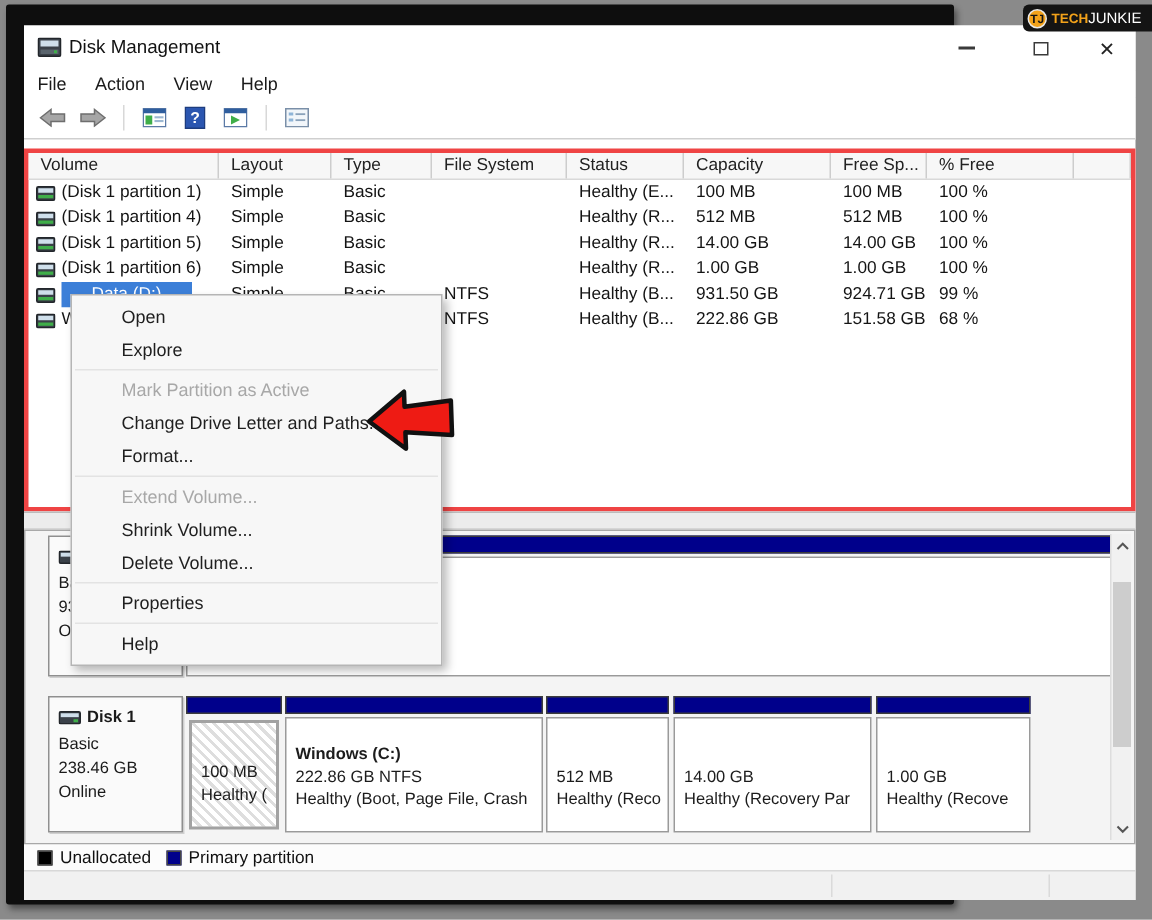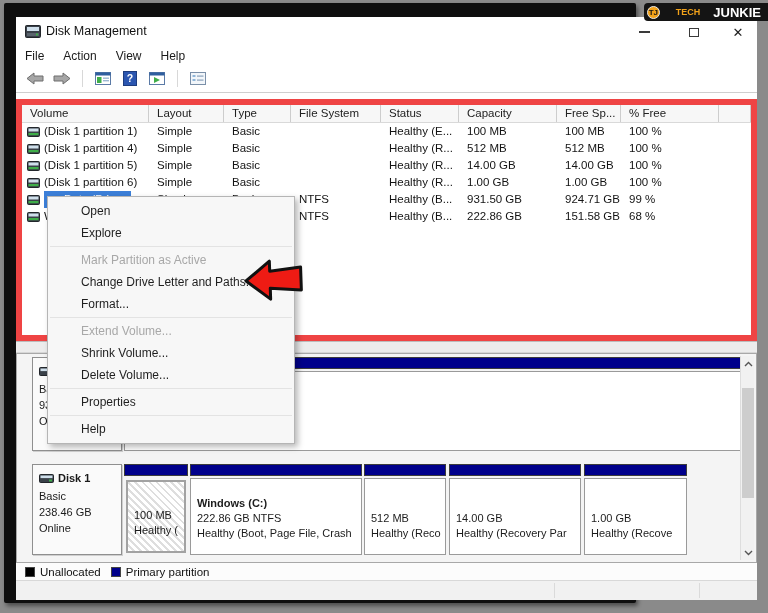--- a/index.html
+++ b/index.html
@@ -22,21 +22,21 @@
   .min-glyph { width:11px; height:2px; background:#3a3a3a; }
   .max-glyph { width:10px; height:9px; border:1.5px solid #3a3a3a; background:#fff; }
 
   
   .menubar { position:absolute; left:0; top:30px; width:100%; height:18px; display:flex; align-items:center; padding-left:9px; gap:19px; font-size:12px; color:#1a1a1a; background:#fff; }
   .toolbar { position:absolute; left:0; top:48px; width:100%; height:28px; display:flex; align-items:center; padding-left:9px; gap:7px; background:#fff; border-bottom:1px solid #cfcfcf; }
   .tsep { width:1px; height:17px; background:#d8d8d8; margin:0 3px; }
   .tbtn { width:20px; height:18px; display:flex; align-items:center; justify-content:center; }
 
   
-  .listpane { position:absolute; left:0; top:82px; width:741px; height:242px; background:#fff; border:6px solid #ef4444; overflow:hidden; }
+  .listpane { position:absolute; left:0; top:82px; width:741px; height:242px; background:#fff; border:3px solid #ef4444; overflow:hidden; }
   .thead, .trow { display:grid; grid-template-columns:127px 75px 67px 90px 78px 98px 64px 98px 1fr; }
   .thead { height:18px; line-height:17px; background:#f7f7f7; border-bottom:1px solid #d9d9d9; font-size:11.5px; color:#222; }
   .thead .hc { padding-left:8px; border-right:1px solid #cdcdcd; overflow:hidden; white-space:nowrap; }
   .trow { height:17px; line-height:17px; font-size:11.5px; color:#141414; }
   .trow .c { padding-left:8px; overflow:hidden; white-space:nowrap;align-items:center; }
   .c-vol { display:flex; align-items:center; gap:4px; padding-left:5px !important; }
   .vicon { flex:0 0 auto; width:13px; height:10px; display:block; }
   .vtxt.sel { background:#3c7fd8; color:#fff; padding:0 20px; }
 
   
@@ -72,24 +72,24 @@
   .ctxmenu { position:absolute; left:47px; top:196px; width:248px; height:248px; background:#f7f7f7; border:1px solid #b5b5b5; box-shadow:3px 3px 6px rgba(0,0,0,.28); z-index:50; padding-top:3px; }
   .mi { height:22px; line-height:22px; padding-left:33px; font-size:12px; color:#1f1f1f; white-space:nowrap; }
   .mi.disabled { color:#a8a8a8; }
   .msep { height:5px; position:relative; }
   .msep::after { content:""; position:absolute; left:2px; right:2px; top:2px; border-top:1px solid #e3e3e3; }
 
   
   .callout { position:absolute; left:244px; top:258px; width:60px; height:44px; z-index:60; transform:rotate(-2deg); }
 
   
-  .badge { position:absolute; right:0; top:3px; height:18px; z-index:70; background:#141414; border-radius:4px 0 0 4px; display:flex; align-items:center; padding:0 7px 0 3px; gap:16px; }
+  .badge { position:absolute; right:0; top:3px; height:18px; z-index:70; background:#141414; border-radius:4px 0 0 4px; display:flex; align-items:center; padding:0 7px 0 3px; gap:3px; }
   .badge .circ { width:13px; height:13px; border-radius:50%; background:#f2a21a; color:#141414; font-size:8px; font-weight:bold; display:flex; align-items:center; justify-content:center; border:1px solid #e9e9e9; }
   .badge .btech { color:#f2a21a; font-size:9px; font-weight:bold; }
-  .badge .bjunkie { color:#ffffff; font-size:13px; font-weight:bold; margin-left:-3px; }
+  .badge .bjunkie { color:#ffffff; font-size:10px; font-weight:normal; margin-left:-3px; }
 </style>
 </head>
 <body>
 
 <div class="shot">
   <div class="frame">
     <div class="window">
 
       <div class="titlebar">
         <svg class="title-icon" viewBox="0 0 16 13">

